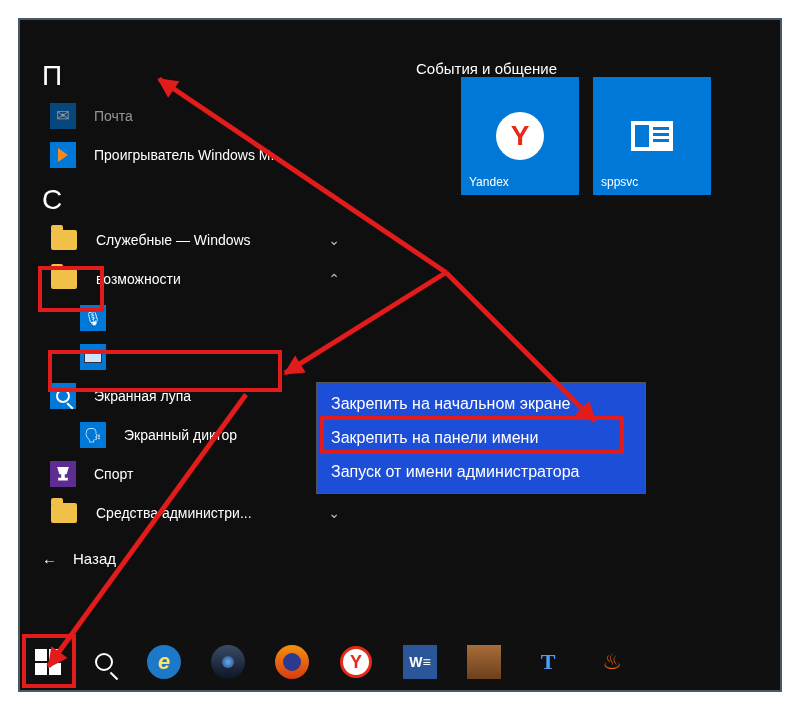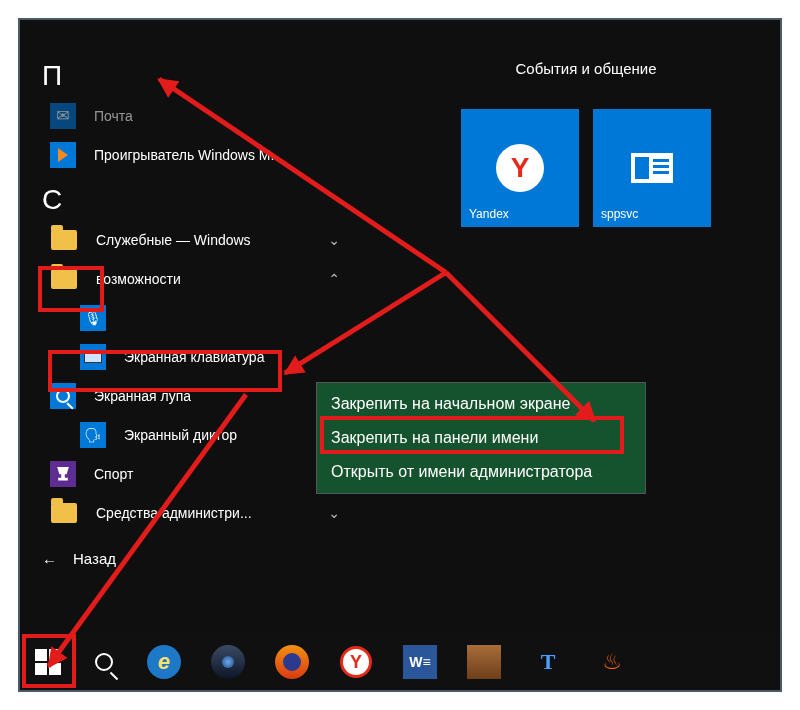--- a/index.html
+++ b/index.html
@@ -90,24 +90,23 @@
 
     
     .tiles-panel {
       position: absolute;
       right: 24px;
       top: 0;
       width: 340px;
       padding-top: 40px;
     }
     .group-title {
-      text-align: center;
+      text-align: left;
       font-size: 15px;
       color: #fff;
-      margin-bottom: 32px;
     }
     .tiles-row {
       display: flex;
       gap: 14px;
       justify-content: center;
     }
     .tile {
       width: 118px;
       height: 118px;
       background: #0078d7;
@@ -158,21 +157,21 @@
       background: #0078d7;
       box-shadow: 0 6px 0 #0078d7, 0 12px 0 #0078d7;
     }
 
     
     .ctx-menu {
       position: absolute;
       left: 296px;
       top: 362px;
       width: 330px;
-      background: #14532d;
+      background: #1d4ed8;
       border: 1px solid #555;
       padding: 4px 0;
     }
     .ctx-item {
       padding: 8px 14px;
       font-size: 16px;
       color: #fff;
       cursor: pointer;
     }
 
@@ -392,21 +391,20 @@
       </div>
 
       <div class="app-line" style="padding-left:60px">
         <span class="app-icon mic-icon">🎙</span>
       </div>
 
       <div class="app-line" style="padding-left:60px">
         <span class="app-icon kbd-icon">
             <span class="kbd-draw"></span>
           </span>
-        <span class="app-label">Экранная клавиатура</span>
       </div>
 
       <div class="app-line" style="">
         <span class="app-icon mag-icon">
             <span class="mag-draw"></span>
           </span>
         <span class="app-label">Экранная лупа</span>
       </div>
 
       <div class="app-line" style="padding-left:60px">
@@ -445,21 +443,21 @@
         <div class="tile">
           <div class="news-icon"></div>
           <span class="tile-label">sppsvc</span>
         </div>
       </div>
     </div>
 
     <div class="ctx-menu">
       <div class="ctx-item">Закрепить на начальном экране</div>
       <div class="ctx-item">Закрепить на панели имени</div>
-      <div class="ctx-item">Открыть от имени администратора</div>
+      <div class="ctx-item">Запуск от имени администратора</div>
     </div>
 
   </div>
 
   <div class="tb">
     <div class="tb-btn">
       <span class="winlogo">
           <div></div>
           <div></div>
           <div></div>

